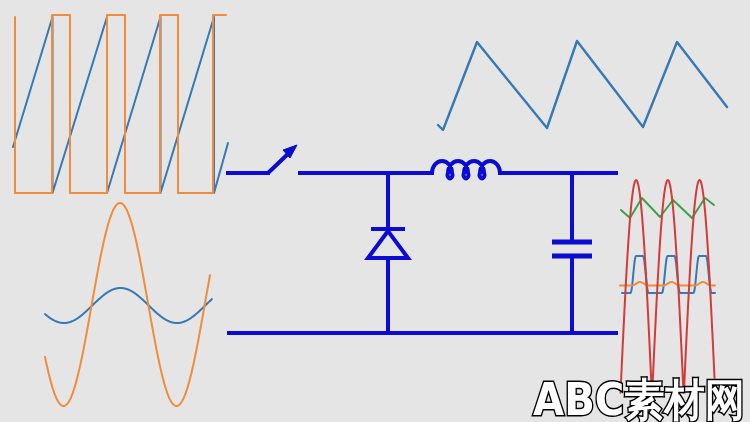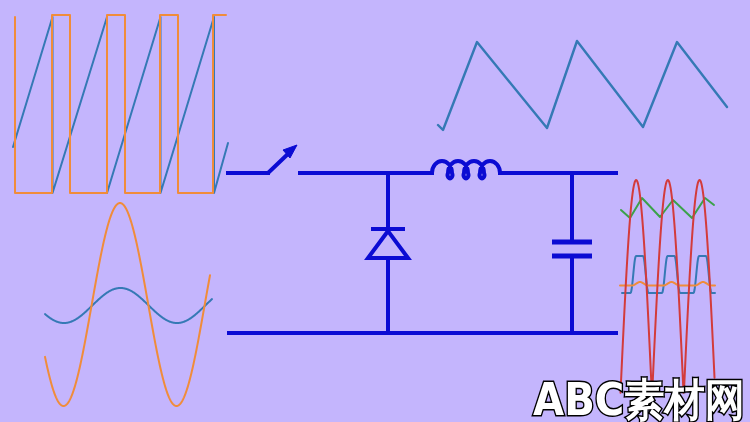--- a/index.html
+++ b/index.html
@@ -1,17 +1,17 @@
 <!DOCTYPE html>
 <html><head>
 <meta charset="utf-8">
 <style>
   html,body{margin:0;padding:0;background:#ffffff;}
   body{font-family:"DejaVu Sans","Liberation Sans",sans-serif;}
-  #stage{position:relative;width:750px;height:422px;background:#c4b5fd;overflow:hidden;}
+  #stage{position:relative;width:750px;height:422px;background:#e5e5e5;overflow:hidden;}
   svg{display:block;}
   .wm-text{
     font-family:"DejaVu Sans","Liberation Sans",sans-serif;
     font-weight:700;
     font-size:44px;
     paint-order:stroke fill;
   }
 </style>
 </head>
 <body>

